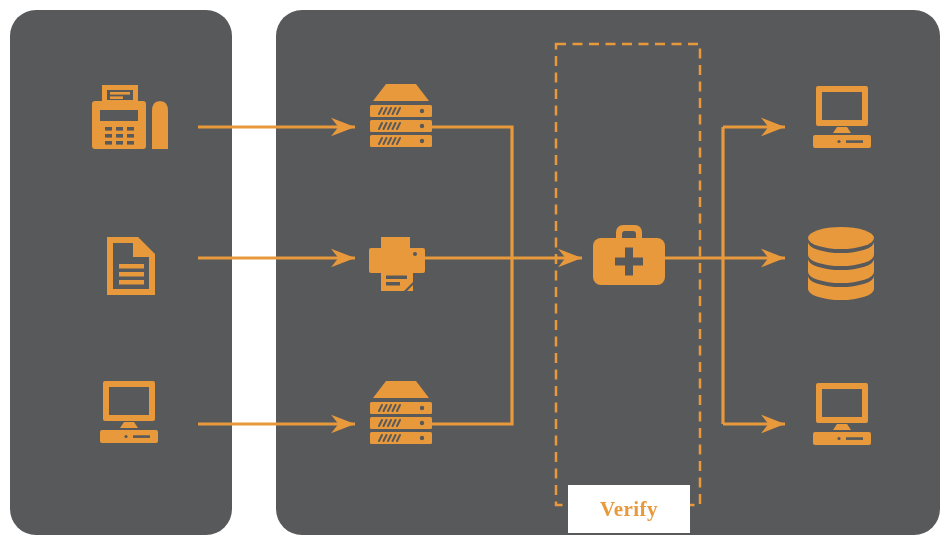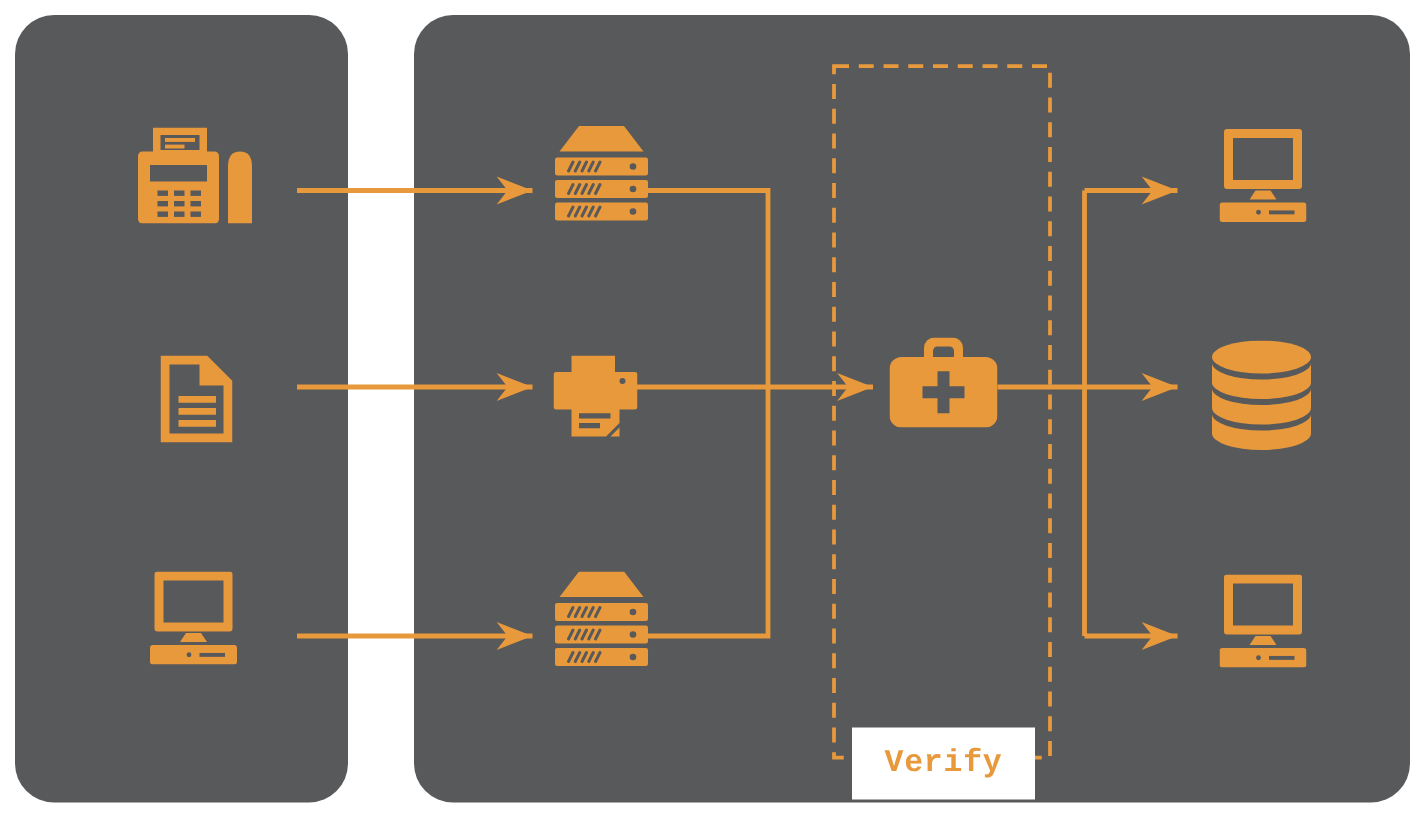--- a/index.html
+++ b/index.html
@@ -1,17 +1,17 @@
 <!DOCTYPE html>
 <html style="--accent: #E8993C; --panel-bg: #58595B; --page-bg: #FFFFFF; --verify-bg: #FFFFFF;"><head>
 <meta charset="utf-8">
 <style>
   html,body{margin:0;padding:0;background:#fff;}
   #canvas{position:relative;width:950px;height:543px;background:var(--page-bg,#fff);
-          font-family:Liberation Mono, monospace;overflow:hidden;}
+          font-family:Liberation Serif, serif;overflow:hidden;}
   .panel{position:absolute;top:10px;height:525px;background:var(--panel-bg,#58595B);border-radius:26px;}
   #panel-left{left:10px;width:222px;}
   #panel-right{left:276px;width:664px;}
   svg.layer{position:absolute;left:0;top:0;pointer-events:none;}
   .node{position:absolute;}
   .fa{fill:var(--accent,#E8993C);}
   .fp{fill:var(--panel-bg,#58595B);}
   .ln{stroke:var(--panel-bg,#58595B);stroke-width:2;stroke-linecap:round;fill:none;}
   .conn{stroke:var(--accent,#E8993C);stroke-width:3.2;fill:none;}
   .dash{stroke:var(--accent,#E8993C);stroke-width:2.5;fill:none;stroke-dasharray:10 6.5;}

